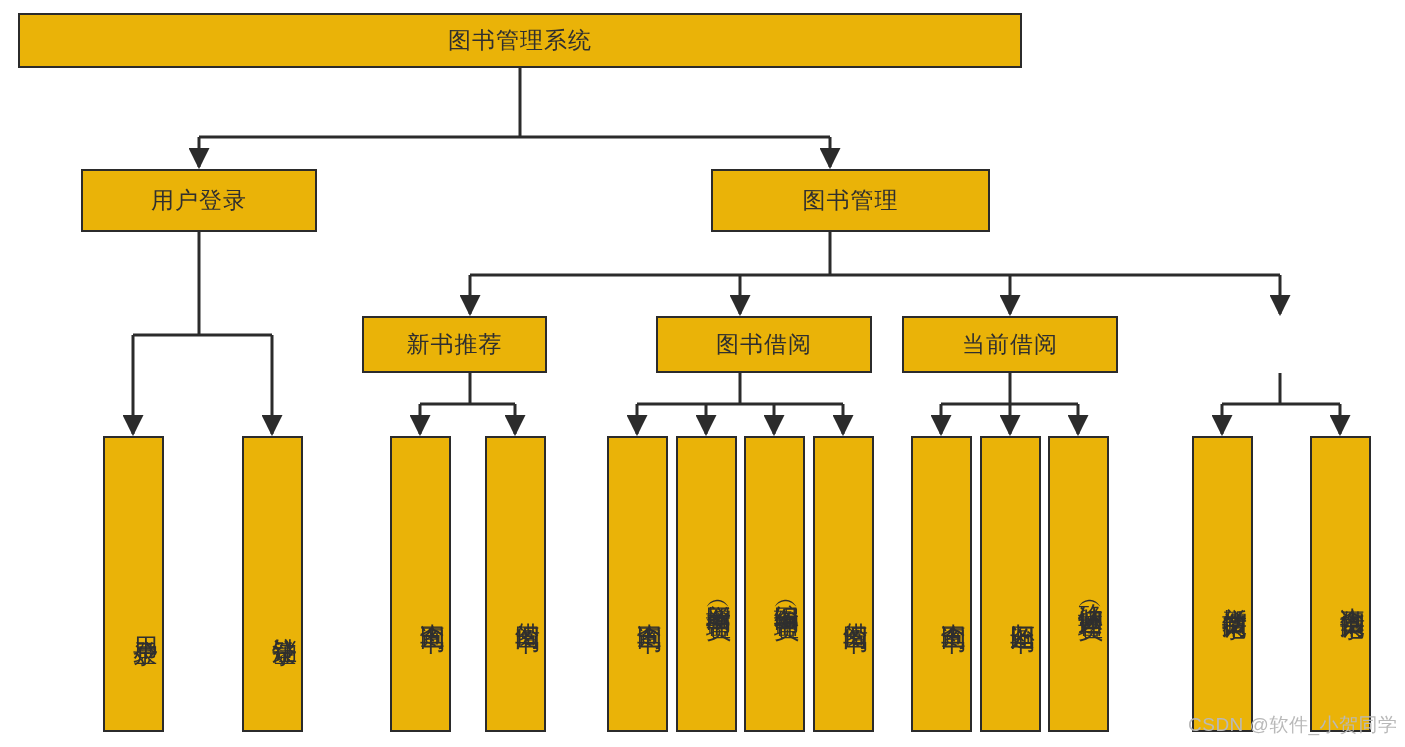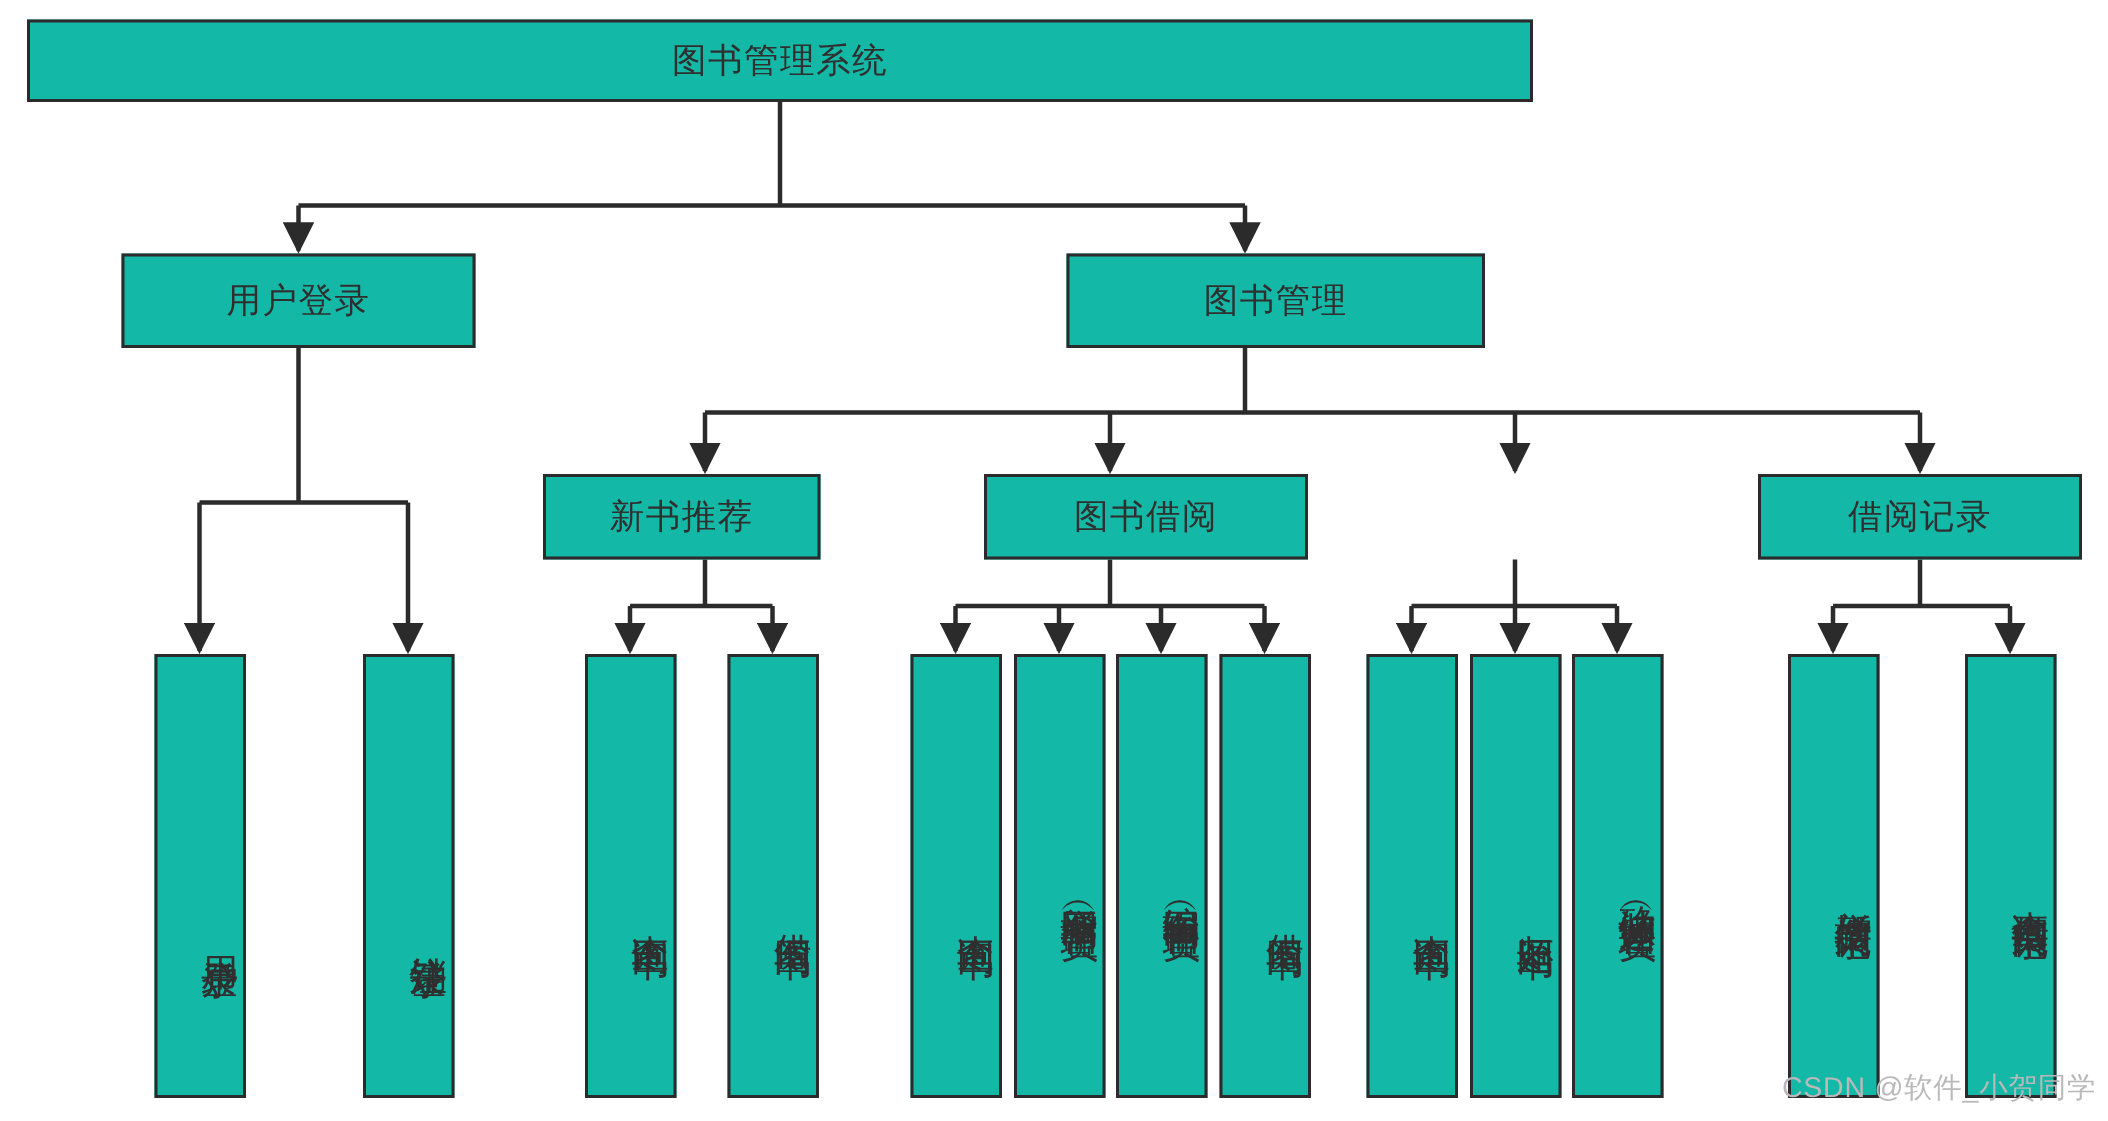--- a/index.html
+++ b/index.html
@@ -21,21 +21,21 @@
     position: absolute;
     left: 0;
     top: 0;
     width: 1405px;
     height: 747px;
     pointer-events: none;
   }
   .node {
     position: absolute;
     box-sizing: border-box;
-    background: #14b8a6;
+    background: #eab308;
     border: 2px solid #2b2b2b;
     display: flex;
     align-items: center;
     justify-content: center;
     color: #2f2f2f;
   }
   .node-h {
     font-size: 23px;
     letter-spacing: 1px;
     line-height: 1.2;
@@ -135,22 +135,22 @@
   <div class="node node-h" style="left:711px; top:169px; width:279px; height:63px;">
     <span>图书管理</span>
   </div>
 
   <div class="node node-h" style="left:362px; top:316px; width:185px; height:57px;">
     <span>新书推荐</span>
   </div>
   <div class="node node-h" style="left:656px; top:316px; width:216px; height:57px;">
     <span>图书借阅</span>
   </div>
-  <div class="node node-h" style="left:1172px; top:316px; width:216px; height:57px;">
-    <span>借阅记录</span>
+  <div class="node node-h" style="left:902px; top:316px; width:216px; height:57px;">
+    <span>当前借阅</span>
   </div>
 
   <div class="node node-v pad-top-lg" style="left:103px; top:436px; width:61px; height:296px;">
     <span class="vtext">用户登录</span>
   </div>
   <div class="node node-v pad-top-lg" style="left:242px; top:436px; width:61px; height:296px;">
     <span class="vtext">注销登录</span>
   </div>
 
   <div class="node node-v pad-top-md" style="left:390px; top:436px; width:61px; height:296px;">

